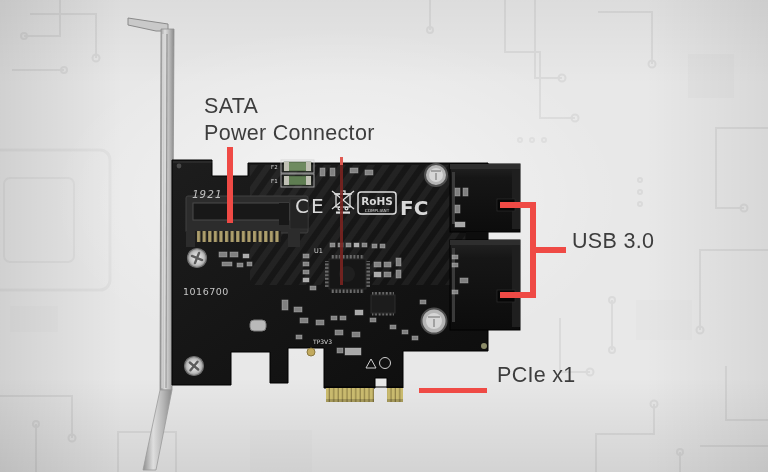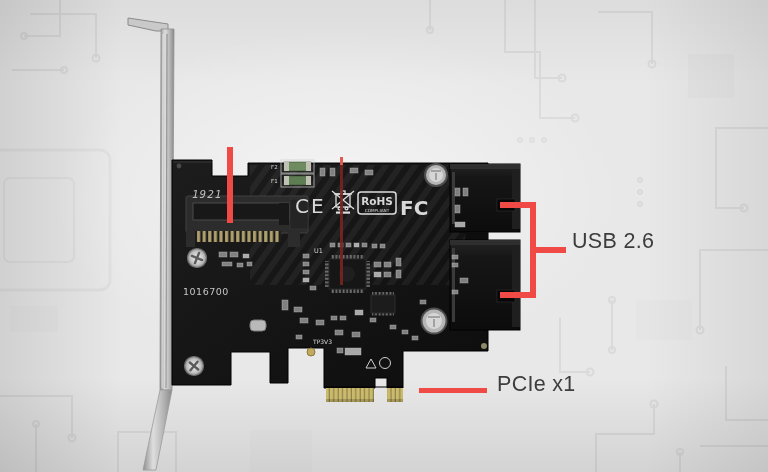--- a/index.html
+++ b/index.html
@@ -321,26 +321,30 @@
       <path d="M366,368 L371,359 L376,368 Z" fill="none" stroke="#cfcfcf" stroke-width="1"></path>
       <circle cx="385" cy="363" r="5.5" fill="none" stroke="#cfcfcf" stroke-width="1"></circle>
     </g>
 
     <g>
       <rect x="340" y="157" width="3" height="8" fill="#e05a52"></rect>
       <rect x="340" y="165" width="3" height="120" fill="#7a2320" opacity=".9"></rect>
     </g>
   </svg>
 
+  <div class="ann-text" style="left:204px;top:93px;">
+    <div>SATA</div>
+    <div>Power Connector</div>
+  </div>
   <div class="pointer" style="left:227px;top:147px;width:6px;height:76px;"></div>
 
   <div class="pointer" style="left:500px;top:202px;width:36px;height:6px;"></div>
   <div class="pointer" style="left:530px;top:202px;width:6px;height:96px;"></div>
   <div class="pointer" style="left:500px;top:292px;width:36px;height:6px;"></div>
   <div class="pointer" style="left:536px;top:247px;width:30px;height:6px;"></div>
   <div class="ann-text" style="left:572px;top:228px;">
-    <div>USB 2.6</div>
+    <div>USB 3.0</div>
   </div>
 
   <div class="pointer" style="left:419px;top:388px;width:68px;height:5px;"></div>
-  <div class="ann-text" style="left:497px;top:371px;">PCIe x1</div>
+  <div class="ann-text" style="left:497px;top:362px;">PCIe x1</div>
 
 </div>
 
 </body></html>

